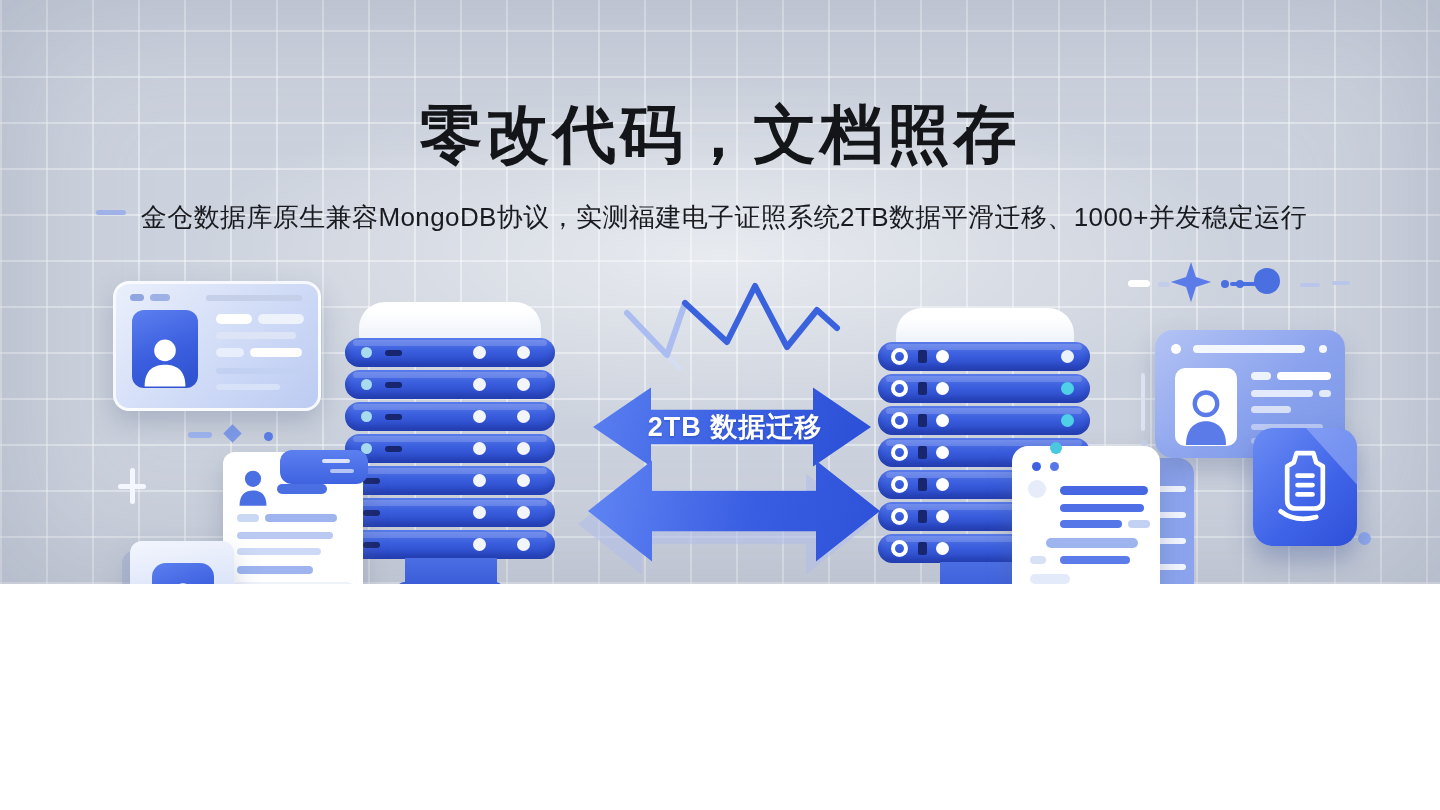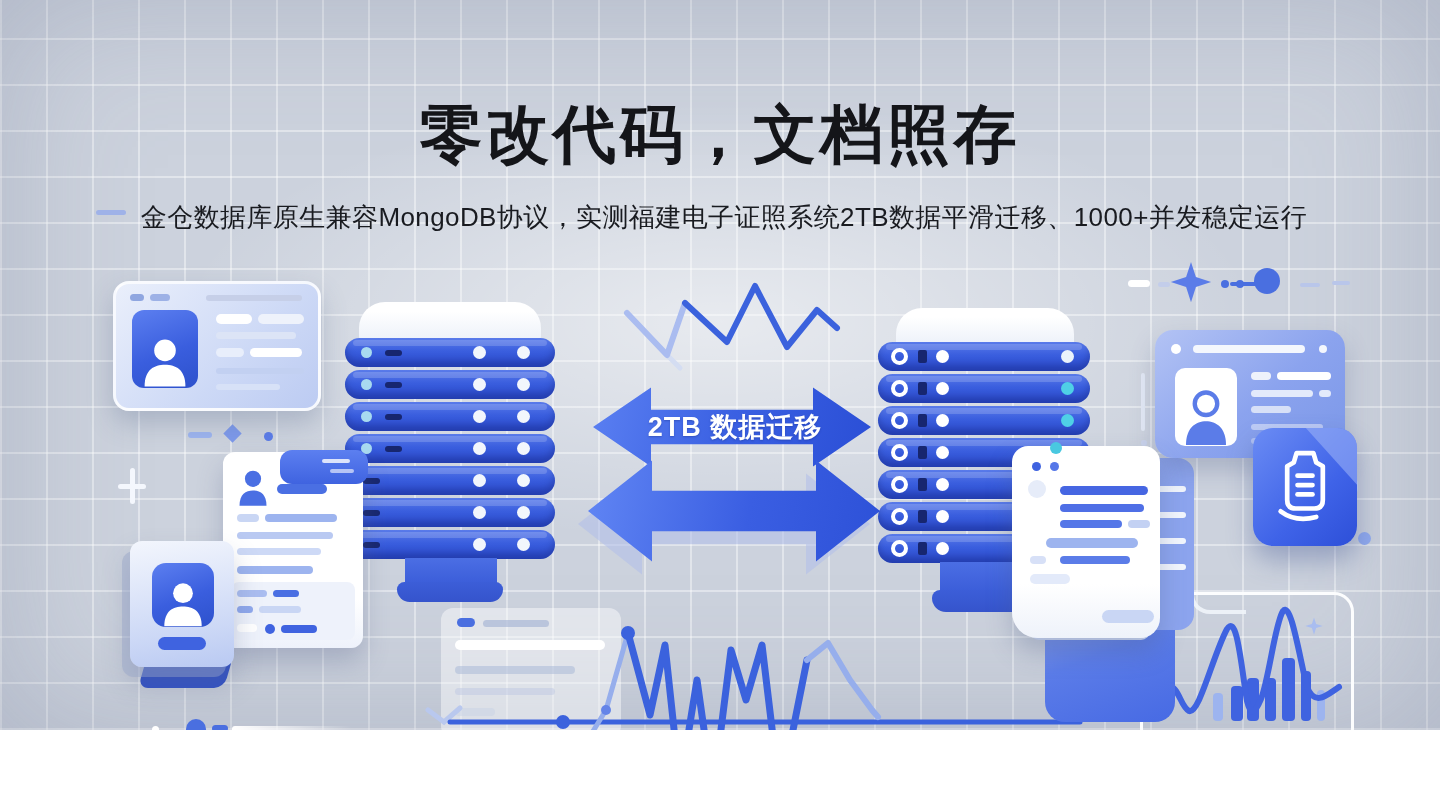--- a/index.html
+++ b/index.html
@@ -1,17 +1,17 @@
 <!DOCTYPE html>
 <html><head>
 <meta charset="utf-8">
 <style>
   html,body{margin:0;padding:0;}
   body{font-family:"Liberation Sans","DejaVu Sans",sans-serif;}
-  .stage{position:relative;width:1440px;height:730px;overflow:hidden;
+  .stage{position:relative;width:1440px;height:584px;overflow:hidden;
     background-color:#ccd2dd;
     background-image:
       radial-gradient(ellipse 52% 42% at 50% 44%, rgba(255,255,255,.55), rgba(255,255,255,0) 72%),
       repeating-linear-gradient(0deg, rgba(255,255,255,.42) 0 2px, rgba(255,255,255,0) 2px 46px),
       repeating-linear-gradient(90deg, rgba(255,255,255,.42) 0 2px, rgba(255,255,255,0) 2px 46px);
     box-shadow:inset 0 0 140px rgba(120,130,155,.35);}
   .abs{position:absolute;}
   .ln{position:absolute;border-radius:5px;}
   .dot{position:absolute;border-radius:50%;}
   h1.title{position:absolute;left:0;top:92px;width:1440px;margin:0;text-align:center;

